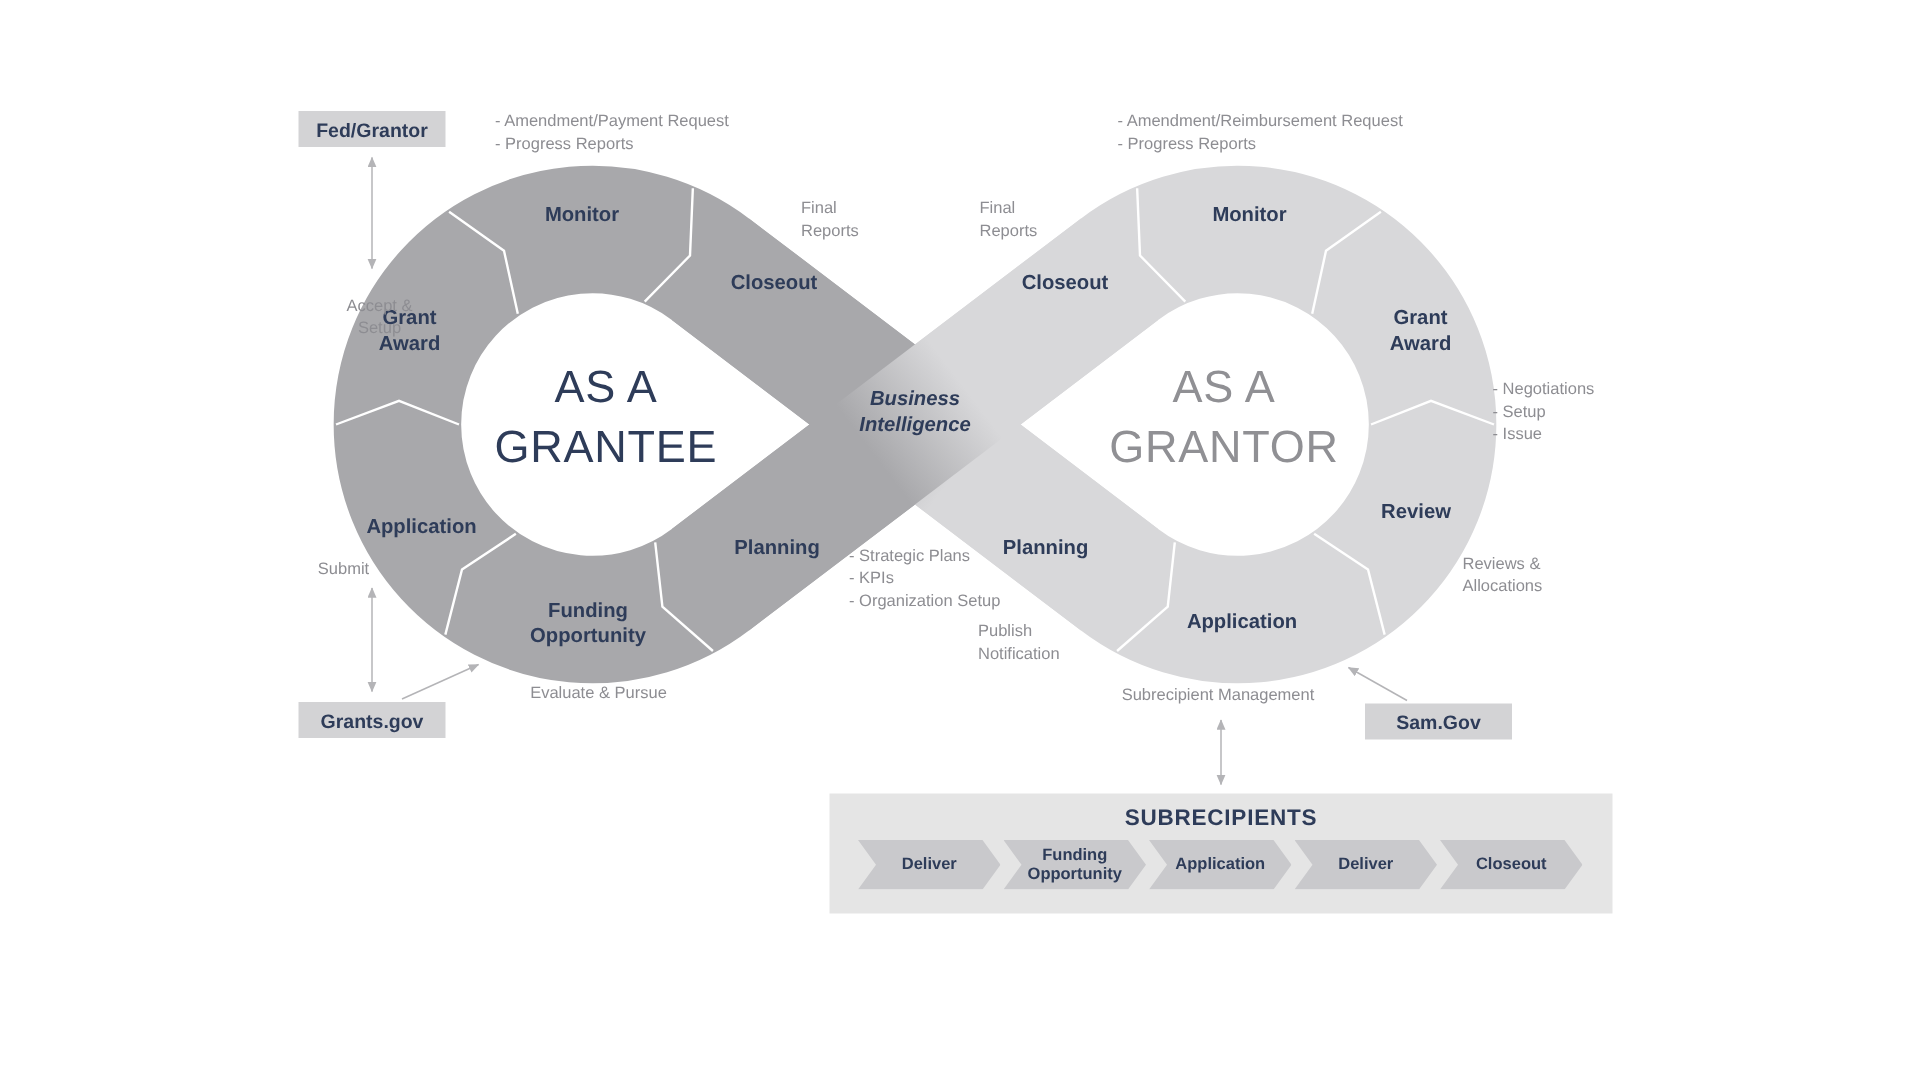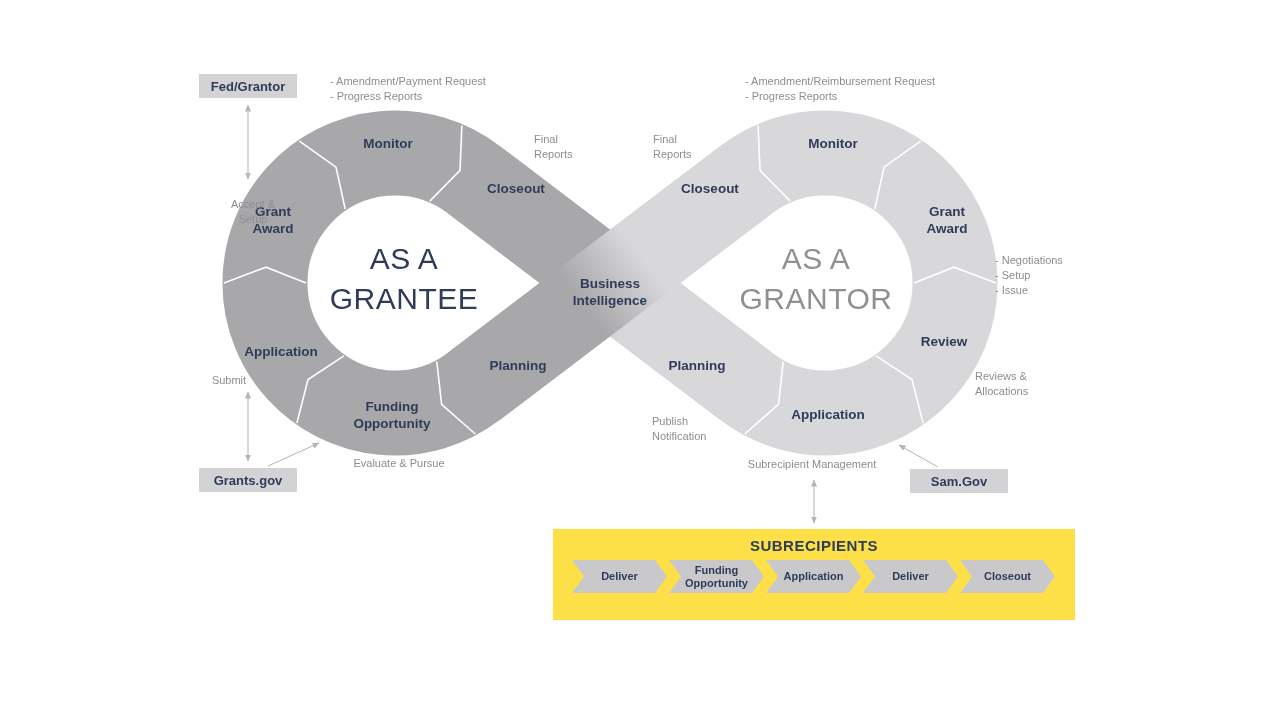--- a/index.html
+++ b/index.html
@@ -13,21 +13,21 @@
   .stage-lbl{font-size:13.5px;font-weight:bold;color:#2e3c59;line-height:1.25;}
   .gray-lbl{font-size:11px;color:#8d8d92;line-height:1.35;}
   .big-title{font-size:30px;line-height:40px;letter-spacing:.5px;color:#2e3c59;}
   .big-title.gray{color:#909094;}
   .ext-box{
     position:absolute;width:98px;height:24px;background:#d3d3d5;
     display:flex;align-items:center;justify-content:center;
     font-size:13px;font-weight:bold;color:#2e3c59;
   }
   #subrecipients-panel{
-    position:absolute;left:553px;top:529px;width:522px;height:91px;background:#fde047;
+    position:absolute;left:553px;top:529px;width:522px;height:80px;background:#e5e5e5;
   }
   .panel-title{
     position:absolute;left:0;top:8px;width:100%;text-align:center;
     font-size:15px;font-weight:bold;letter-spacing:.5px;color:#2e3c59;
   }
   .chevron-row{position:absolute;left:19px;top:31px;display:flex;gap:2px;}
   .chevron{
     width:95px;height:33px;background:#c9c9cc;
     clip-path:polygon(0 0,calc(100% - 12px) 0,100% 50%,calc(100% - 12px) 100%,0 100%,12px 50%);
     display:flex;align-items:center;justify-content:center;
@@ -115,32 +115,35 @@
   <div class="lbl stage-lbl" style="left:518px;top:366px;">Planning</div>
 
   <div class="lbl stage-lbl" style="left:710px;top:189px;">Closeout</div>
   <div class="lbl stage-lbl" style="left:833px;top:144px;">Monitor</div>
   <div class="lbl stage-lbl" style="left:947px;top:221px;">Grant
 Award</div>
   <div class="lbl stage-lbl" style="left:944px;top:342px;">Review</div>
   <div class="lbl stage-lbl" style="left:828px;top:415px;">Application</div>
   <div class="lbl stage-lbl" style="left:697px;top:366px;">Planning</div>
 
-  <div class="lbl stage-lbl" style="left:610px;top:293px;">Business
+  <div class="lbl stage-lbl" style="left:610px;top:275px;font-style:italic;">Business
 Intelligence</div>
 
   <div class="lbl-left gray-lbl" style="left:330px;top:89px;">- Amendment/Payment Request
 - Progress Reports</div>
   <div class="lbl-left gray-lbl" style="left:534px;top:147px;">Final
 Reports</div>
   <div class="lbl gray-lbl" style="left:213px;top:212px;margin-left:40px;">Accept &amp;
 Setup</div>
   <div class="lbl gray-lbl" style="left:229px;top:380px;">Submit</div>
   <div class="lbl gray-lbl" style="left:399px;top:463px;">Evaluate &amp; Pursue</div>
 
+  <div class="lbl-left gray-lbl" style="left:566px;top:386px;">- Strategic Plans
+- KPIs
+- Organization Setup</div>
   <div class="lbl-left gray-lbl" style="left:652px;top:429px;">Publish
 Notification</div>
   <div class="lbl-left gray-lbl" style="left:745px;top:89px;">- Amendment/Reimbursement Request
 - Progress Reports</div>
   <div class="lbl-left gray-lbl" style="left:653px;top:147px;">Final
 Reports</div>
   <div class="lbl-left gray-lbl" style="left:995px;top:227px;margin-top:48px;">- Negotiations
 - Setup
 - Issue</div>
   <div class="lbl-left gray-lbl" style="left:975px;top:384px;">Reviews &amp;

